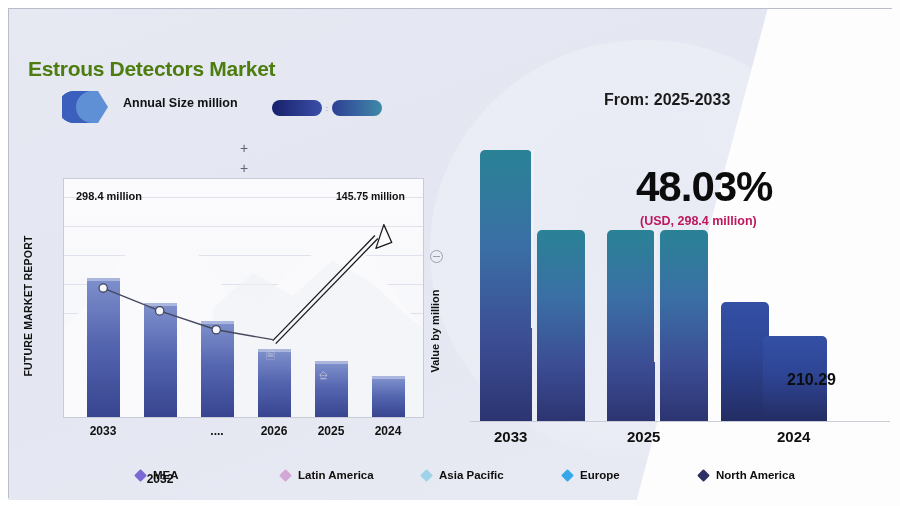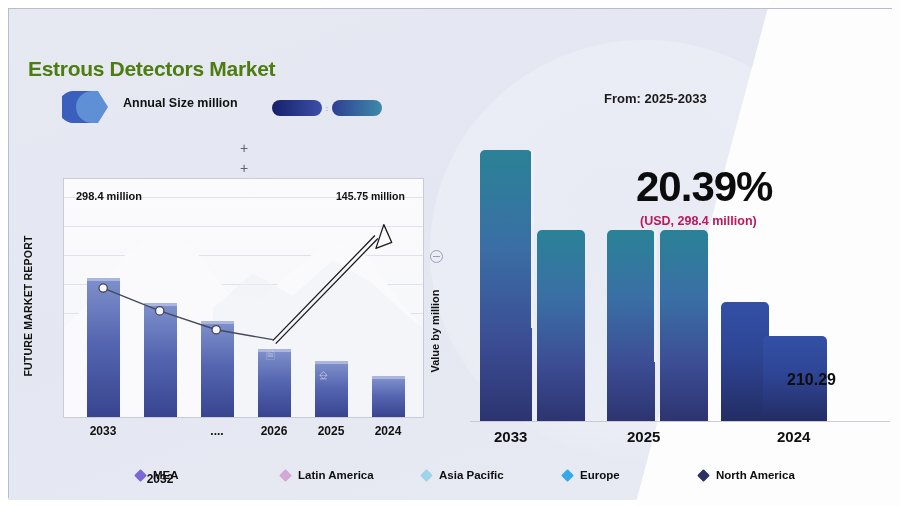--- a/index.html
+++ b/index.html
@@ -112,21 +112,21 @@
   }
   .ghost-ico { position:absolute; color:#c3c8d8; font-size:11px; }
 
   
   .title-right {
     position:absolute; left:466px; top:57px;
     font-size:20.5px; font-weight:bold; color:#101010; letter-spacing:-.3px;
   }
   .subtitle-right {
     position:absolute; left:604px; top:91px;
-    font-size:13px; font-weight:bold; color:#1b1b1b;
+    font-size:16px; font-weight:bold; color:#1b1b1b;
   }
   .cagr-value {
     position:absolute; left:636px; top:163px;
     font-size:42px; font-weight:bold; color:#0c0c0c; letter-spacing:-1px;
   }
   .cagr-sub {
     position:absolute; left:640px; top:214px;
     font-size:12.5px; font-weight:bold; color:#be185d;
   }
   .bar-r {
@@ -238,21 +238,21 @@
   <div class="xlabels">
     <span style="left:9px;  width:62px;">2033</span>
     <span style="left:66px; width:62px;margin-top:48px;">2032</span>
     <span style="left:123px;width:62px;">....</span>
     <span style="left:180px;width:62px;">2026</span>
     <span style="left:237px;width:62px;">2025</span>
     <span style="left:294px;width:62px;">2024</span>
   </div>
 
   <div class="subtitle-right">From: 2025-2033</div>
-  <div class="cagr-value">20.39%</div>
+  <div class="cagr-value">48.03%</div>
   <div class="cagr-sub">(USD, 298.4 million)</div>
   <div class="bracket"></div>
 
   <div class="chart-right">
     <div class="bar-r" style="left:10px;  width:52px;  height:272px;"></div>
     <div class="bar-r" style="left:67px;  width:48px;  height:192px;"></div>
     <div class="bar-r" style="left:137px; width:48px;  height:192px;"></div>
     <div class="bar-r" style="left:190px; width:48px;  height:192px;"></div>
     <div class="bar-r navy" style="left:251px; width:48px;  height:120px;"></div>
     <div class="bar-r navy" style="left:293px; width:64px;  height:86px;"></div>

